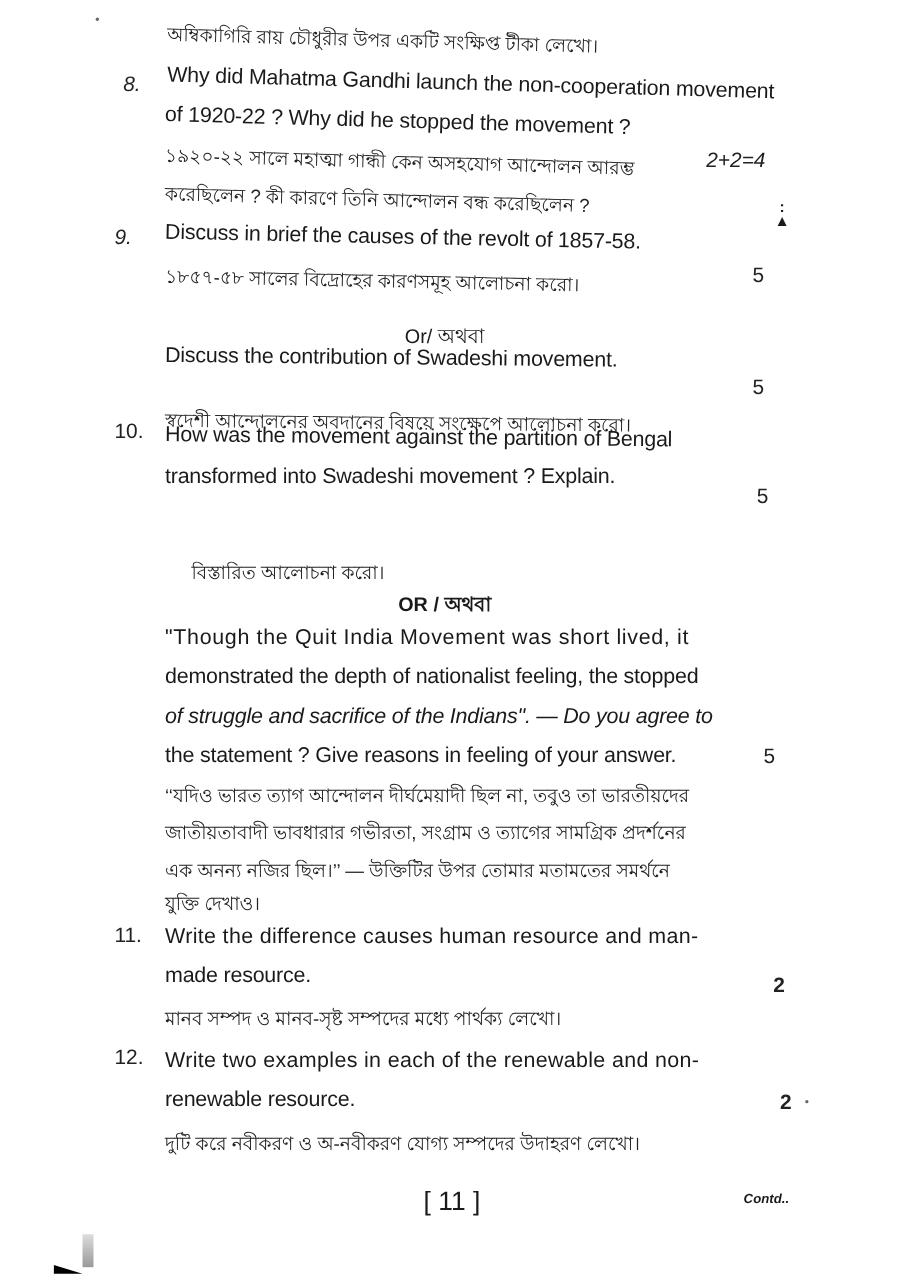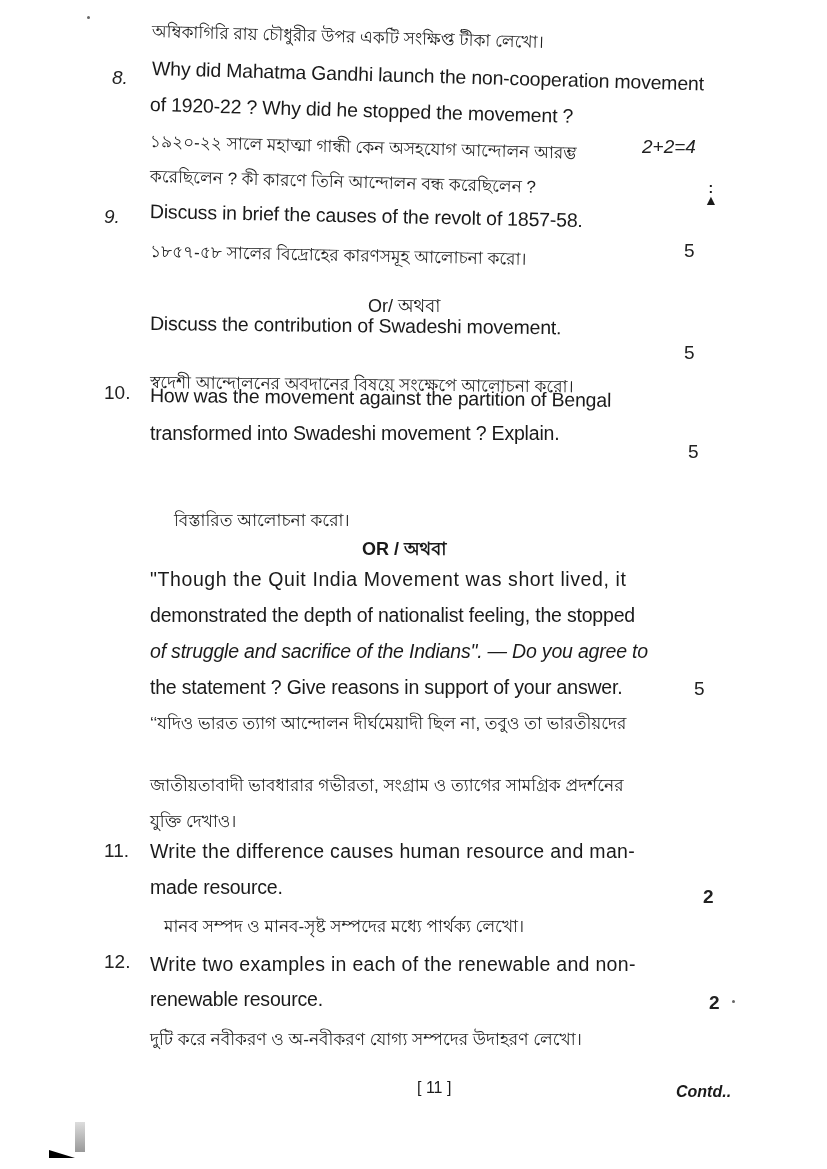--- a/index.html
+++ b/index.html
@@ -7,22 +7,22 @@
     width:827px; height:1169px; background:#ffffff; position:relative; overflow:hidden;
     font-family:"Liberation Sans", "DejaVu Sans", sans-serif; color:#1a1a1a;
   }
   .page { position:absolute; inset:0; }
   .line { position:absolute; white-space:nowrap; font-size:19.5px; letter-spacing:-0.2px; }
   .bn { font-size:17px; color:#222; letter-spacing:0; }
   .num { position:absolute; font-size:19px; color:#222; }
   .marks { position:absolute; font-size:19px; color:#222; }
   .or { position:absolute; font-size:18px; font-weight:bold; color:#1a1a1a; }
   .cond { font-family:"Liberation Sans Narrow","Liberation Sans", sans-serif; transform:scaleX(0.88); transform-origin:left; }
-  .footer-page { position:absolute; left:385px; top:1079px; font-size:16px;margin-left:32px; }
-  .footer-contd { position:absolute; left:676px; top:1083px; font-size:16px; font-style:italic; font-weight:bold; }
+  .footer-page { position:absolute; left:385px; top:1079px; font-size:24px; }
+  .footer-contd { position:absolute; left:676px; top:1083px; font-size:12px; font-style:italic; font-weight:bold; }
   .corner-mark { position:absolute; left:75px; top:1122px; width:10px; height:30px;
     background:linear-gradient(#ddd,#999); }
   .corner-mark::after { content:""; position:absolute; left:0; bottom:-6px; width:0; height:0;
     border-left:26px solid transparent; border-bottom:8px solid #000; transform:scaleX(-1); transform-origin:left; }
   .margin-mark { position:absolute; left:704px; top:182px; font-size:14px; font-weight:bold; line-height:12px; text-align:center; }
   .dot { position:absolute; width:3px; height:3px; background:#666; border-radius:50%; }
   .rot1 { transform:rotate(1.6deg); transform-origin:left center; }
   .rot2 { transform:rotate(1.2deg); transform-origin:left center; }
   .rot3 { transform:rotate(0.6deg); transform-origin:left center; }
 </style>
@@ -57,31 +57,32 @@
   <div class="line rot3" style="left:150px;top:384px;">How was the movement against the partition of Bengal</div>
   <div class="line" style="left:150px;top:422px;">transformed into Swadeshi movement ? Explain.</div>
   <div class="marks" style="left:688px;top:441px;">5</div>
   <div class="line bn" style="left:150px;top:507px;margin-left:24px;">বিস্তারিত আলোচনা করো।</div>
 
   <div class="or" style="left:362px;top:535px;">OR / অথবা</div>
 
   <div class="line" style="left:150px;top:568px;letter-spacing:0.6px;">"Though the Quit India Movement was short lived, it</div>
   <div class="line" style="left:150px;top:604px;">demonstrated the depth of nationalist feeling, the stopped</div>
   <div class="line" style="left:150px;top:640px;font-style:italic;">of struggle and sacrifice of the Indians". — Do you agree to</div>
-  <div class="line" style="left:150px;top:676px;">the statement ? Give reasons in support of your answer.</div>
+  <div class="line" style="left:150px;top:676px;">the statement ? Give reasons in feeling of your answer.</div>
   <div class="marks" style="left:694px;top:678px;">5</div>
   <div class="line bn" style="left:150px;top:710px;">‘‘যদিও ভারত ত্যাগ আন্দোলন দীর্ঘমেয়াদী ছিল না, তবুও তা ভারতীয়দের</div>
-  <div class="line bn" style="left:150px;top:744px;margin-top:28px;">জাতীয়তাবাদী ভাবধারার গভীরতা, সংগ্রাম ও ত্যাগের সামগ্রিক প্রদর্শনের</div>
+  <div class="line bn" style="left:150px;top:744px;">জাতীয়তাবাদী ভাবধারার গভীরতা, সংগ্রাম ও ত্যাগের সামগ্রিক প্রদর্শনের</div>
+  <div class="line bn" style="left:150px;top:778px;">এক অনন্য নজির ছিল।’’ — উক্তিটির উপর তোমার মতামতের সমর্থনে</div>
   <div class="line bn" style="left:150px;top:808px;">যুক্তি দেখাও।</div>
 
   <div class="num" style="left:104px;top:840px;">11.</div>
   <div class="line" style="left:150px;top:840px;letter-spacing:0.3px;">Write the difference causes human resource and man-</div>
   <div class="line" style="left:150px;top:876px;text-align:right;">made resource.</div>
   <div class="marks" style="left:703px;top:886px;font-weight:bold;">2</div>
-  <div class="line bn" style="left:164px;top:913px;">মানব সম্পদ ও মানব-সৃষ্ট সম্পদের মধ্যে পার্থক্য লেখো।</div>
+  <div class="line bn" style="left:150px;top:913px;">মানব সম্পদ ও মানব-সৃষ্ট সম্পদের মধ্যে পার্থক্য লেখো।</div>
 
   <div class="num" style="left:104px;top:951px;">12.</div>
   <div class="line" style="left:150px;top:953px;letter-spacing:0.3px;text-align:center;">Write two examples in each of the renewable and non-</div>
   <div class="line" style="left:150px;top:988px;">renewable resource.</div>
   <div class="marks" style="left:709px;top:992px;font-weight:bold;">2</div>
   <div class="line bn" style="left:150px;top:1026px;">দুটি করে নবীকরণ ও অ-নবীকরণ যোগ্য সম্পদের উদাহরণ লেখো।</div>
 
   <div class="footer-page">[ 11 ]</div>
   <div class="footer-contd">Contd..</div>
 

